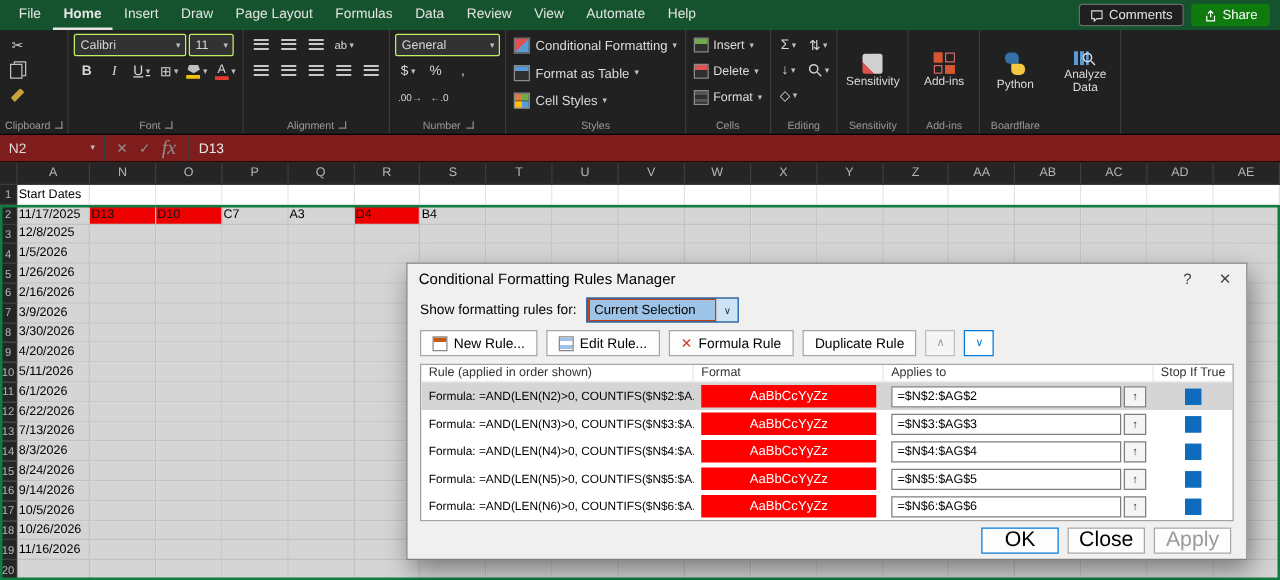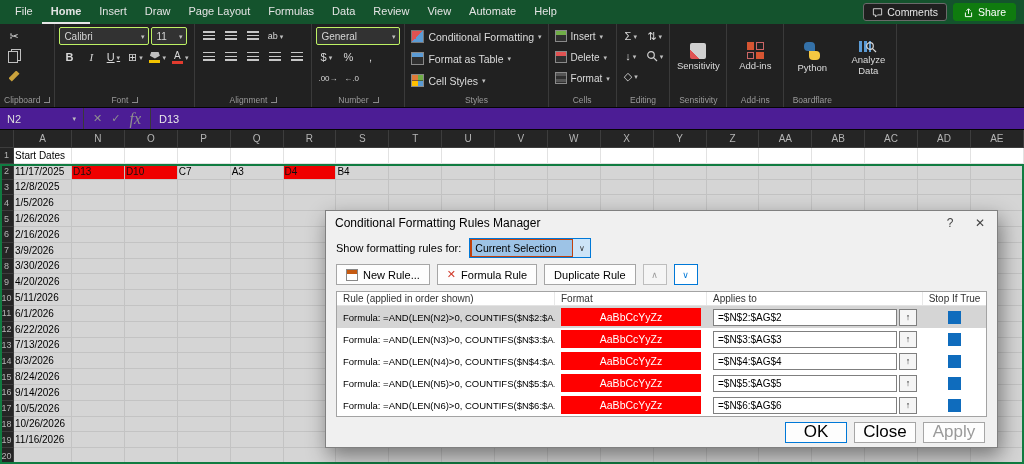--- a/index.html
+++ b/index.html
@@ -67,21 +67,21 @@
   .ic-addins{width:17px;height:17px;display:grid;grid-template:1fr 1fr/1fr 1fr;gap:2px}
   .ic-addins span{border:1px solid #c66}.ic-addins span:nth-child(1),.ic-addins span:nth-child(4){background:#d65532;border-color:#d65532}
   .ic-analyze{position:relative;width:18px;height:16px}
   .ic-analyze .bars{position:absolute;left:0;bottom:1px;width:12px;height:11px;
     background:repeating-linear-gradient(to right,#5b9bd5 0 3px,transparent 3px 5px)}
   .ic-python{position:relative;width:20px;height:20px}
   .ic-python::before{content:"";position:absolute;left:2px;top:1px;width:11px;height:9px;background:#3471a8;border-radius:4px 4px 0 4px}
   .ic-python::after{content:"";position:absolute;left:7px;top:10px;width:11px;height:9px;background:#f5c842;border-radius:0 4px 4px 4px}
 
   
-  .fbar{position:absolute;top:108px;left:0;right:0;height:22px;background:#4c1d95;
+  .fbar{position:absolute;top:108px;left:0;right:0;height:22px;background:#7f1d1d;
     border-bottom:1px solid #050505;display:flex;align-items:center;color:#ddd;font-size:11px;z-index:4}
   .namebox{width:84px;height:100%;display:flex;align-items:center;justify-content:space-between;
     padding:0 7px;border-right:1px solid #3a3a3a}
   .fxicons{display:flex;align-items:center;gap:9px;color:#8f8f8f;padding:0 9px;border-right:1px solid #3a3a3a;height:100%}
   .fx{font-style:italic;font-family:"Liberation Serif",serif;font-size:16px}
   .fvalue{padding-left:8px;color:#e8e8e8}
 
   
   .sheet{position:absolute;top:130px;left:0;right:0;bottom:0;background:#fff;z-index:1}
   .colheaders{display:flex;height:18px;background:#252525;border-bottom:1px solid #3d3d3d}
@@ -962,20 +962,24 @@
         <span class="val">Current Selection</span>
         <span class="arr">∨</span>
       </div>
     </div>
     <div class="dbuttons">
       <div class="dbtn">
           <span class="ic-newrule"></span>
           <span>New Rule...</span>
         </div>
       <div class="dbtn">
+          <span class="ic-editrule"></span>
+          <span>Edit Rule...</span>
+        </div>
+      <div class="dbtn">
           <span class="ic-delx">✕</span>
           <span>Formula Rule</span>
         </div>
       <div class="dbtn">
           <span>Duplicate Rule</span>
         </div>
       <div class="updown">∧</div>
       <div class="updown enabled">∨</div>
     </div>
     <div class="dtable">

